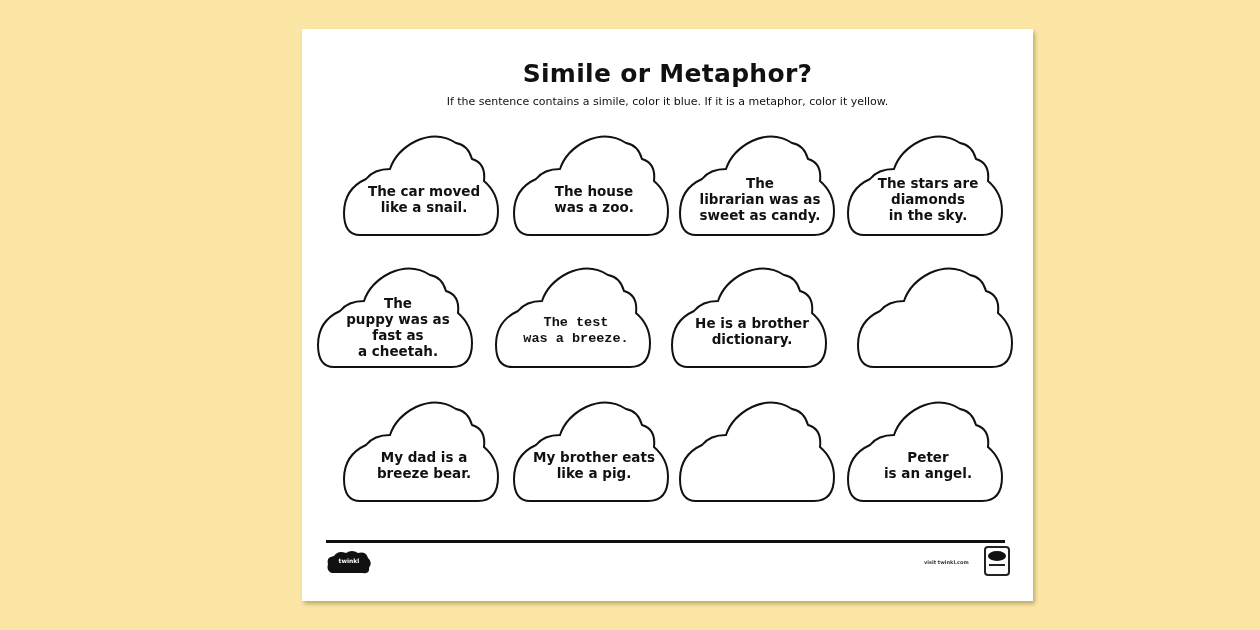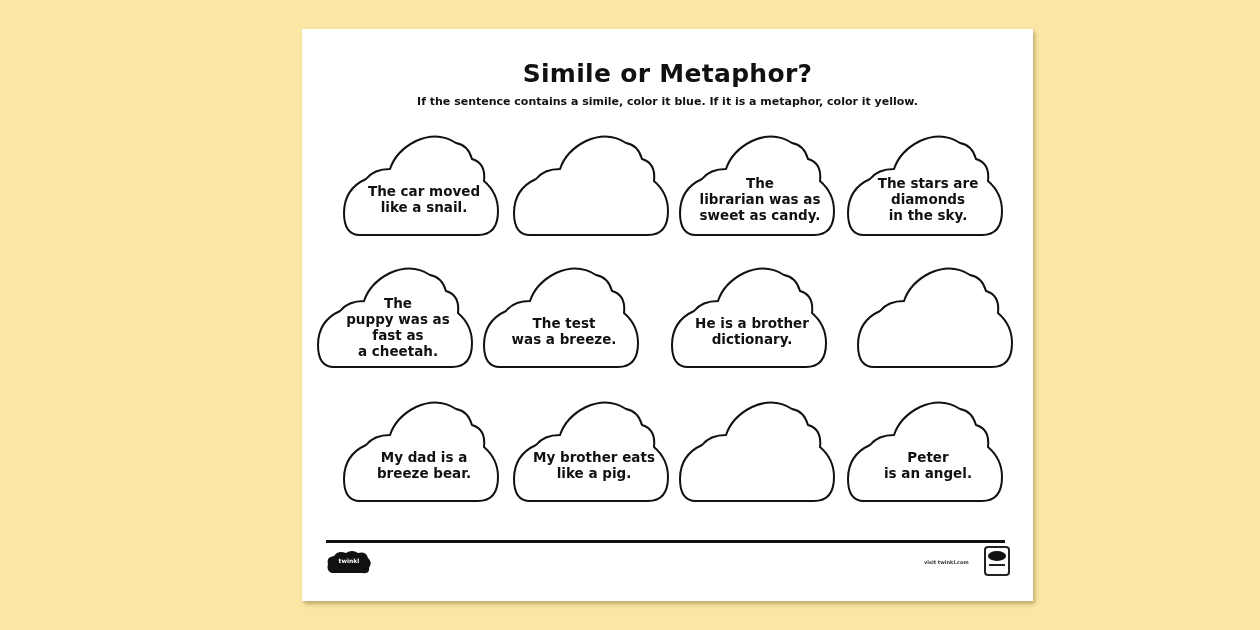--- a/index.html
+++ b/index.html
@@ -13,21 +13,21 @@
       position: absolute; left: 302px; top: 29px; width: 731px; height: 572px;
       background: #ffffff;
       box-shadow: 2px 3px 4px rgba(120,100,40,0.45);
     }
     .title {
       position: absolute; left: 0; right: 0; top: 30px; text-align: center;
       font-size: 25px; font-weight: bold; color: #111; letter-spacing: 0.3px;
     }
     .subtitle {
       position: absolute; left: 0; right: 0; top: 66px; text-align: center;
-      font-size: 11px; font-weight: bold; color: #111;
+      font-size: 11px; font-weight: normal; color: #111;
     }
     .cloud {
       position: absolute; width: 158px; height: 110px;
     }
     .cloud svg { position: absolute; left: 0; top: 0; }
     .cloud-text {
       position: absolute; left: 18px; right: 12px; top: 38px; bottom: 8px;
       display: flex; align-items: center; justify-content: center; text-align: center;
       font-size: 13.5px; font-weight: bold; color: #111; line-height: 1.2;
       white-space: pre-line;
@@ -68,20 +68,22 @@
     <svg width="158" height="110" viewBox="0 0 158 110">
         <path d="M18 106 Q2 106 2 84 Q2 60 24 50 Q32 40 48 40 Q54 22 74 12 Q96 2 114 14 Q126 16 130 30 Q144 34 142 52 Q156 64 156 82 Q156 106 136 106 Z" fill="#fff" stroke="#111" stroke-width="2"></path>
       </svg>
     <div class="cloud-text">The car moved
 like a snail.</div>
   </div>
   <div class="cloud" style="left:210px; top:100px;">
     <svg width="158" height="110" viewBox="0 0 158 110">
         <path d="M18 106 Q2 106 2 84 Q2 60 24 50 Q32 40 48 40 Q54 22 74 12 Q96 2 114 14 Q126 16 130 30 Q144 34 142 52 Q156 64 156 82 Q156 106 136 106 Z" fill="#fff" stroke="#111" stroke-width="2"></path>
       </svg>
+    <div class="cloud-text">The house
+was a zoo.</div>
   </div>
   <div class="cloud" style="left:376px; top:100px;">
     <svg width="158" height="110" viewBox="0 0 158 110">
         <path d="M18 106 Q2 106 2 84 Q2 60 24 50 Q32 40 48 40 Q54 22 74 12 Q96 2 114 14 Q126 16 130 30 Q144 34 142 52 Q156 64 156 82 Q156 106 136 106 Z" fill="#fff" stroke="#111" stroke-width="2"></path>
       </svg>
     <div class="cloud-text">The
 librarian was as
 sweet as candy.</div>
   </div>
   <div class="cloud" style="left:544px; top:100px;">
@@ -95,21 +97,21 @@
 
   <div class="cloud" style="left:14px; top:232px;">
     <svg width="158" height="110" viewBox="0 0 158 110">
         <path d="M18 106 Q2 106 2 84 Q2 60 24 50 Q32 40 48 40 Q54 22 74 12 Q96 2 114 14 Q126 16 130 30 Q144 34 142 52 Q156 64 156 82 Q156 106 136 106 Z" fill="#fff" stroke="#111" stroke-width="2"></path>
       </svg>
     <div class="cloud-text" style="top:30px;">The
 puppy was as
 fast as
 a cheetah.</div>
   </div>
-  <div class="cloud" style="left:180px; top:232px;">
+  <div class="cloud" style="left:192px; top:232px;font-family:Liberation Mono, monospace;">
     <svg width="158" height="110" viewBox="0 0 158 110">
         <path d="M18 106 Q2 106 2 84 Q2 60 24 50 Q32 40 48 40 Q54 22 74 12 Q96 2 114 14 Q126 16 130 30 Q144 34 142 52 Q156 64 156 82 Q156 106 136 106 Z" fill="#fff" stroke="#111" stroke-width="2"></path>
       </svg>
     <div class="cloud-text">The test
 was a breeze.</div>
   </div>
   <div class="cloud" style="left:368px; top:232px;">
     <svg width="158" height="110" viewBox="0 0 158 110">
         <path d="M18 106 Q2 106 2 84 Q2 60 24 50 Q32 40 48 40 Q54 22 74 12 Q96 2 114 14 Q126 16 130 30 Q144 34 142 52 Q156 64 156 82 Q156 106 136 106 Z" fill="#fff" stroke="#111" stroke-width="2"></path>
       </svg>

